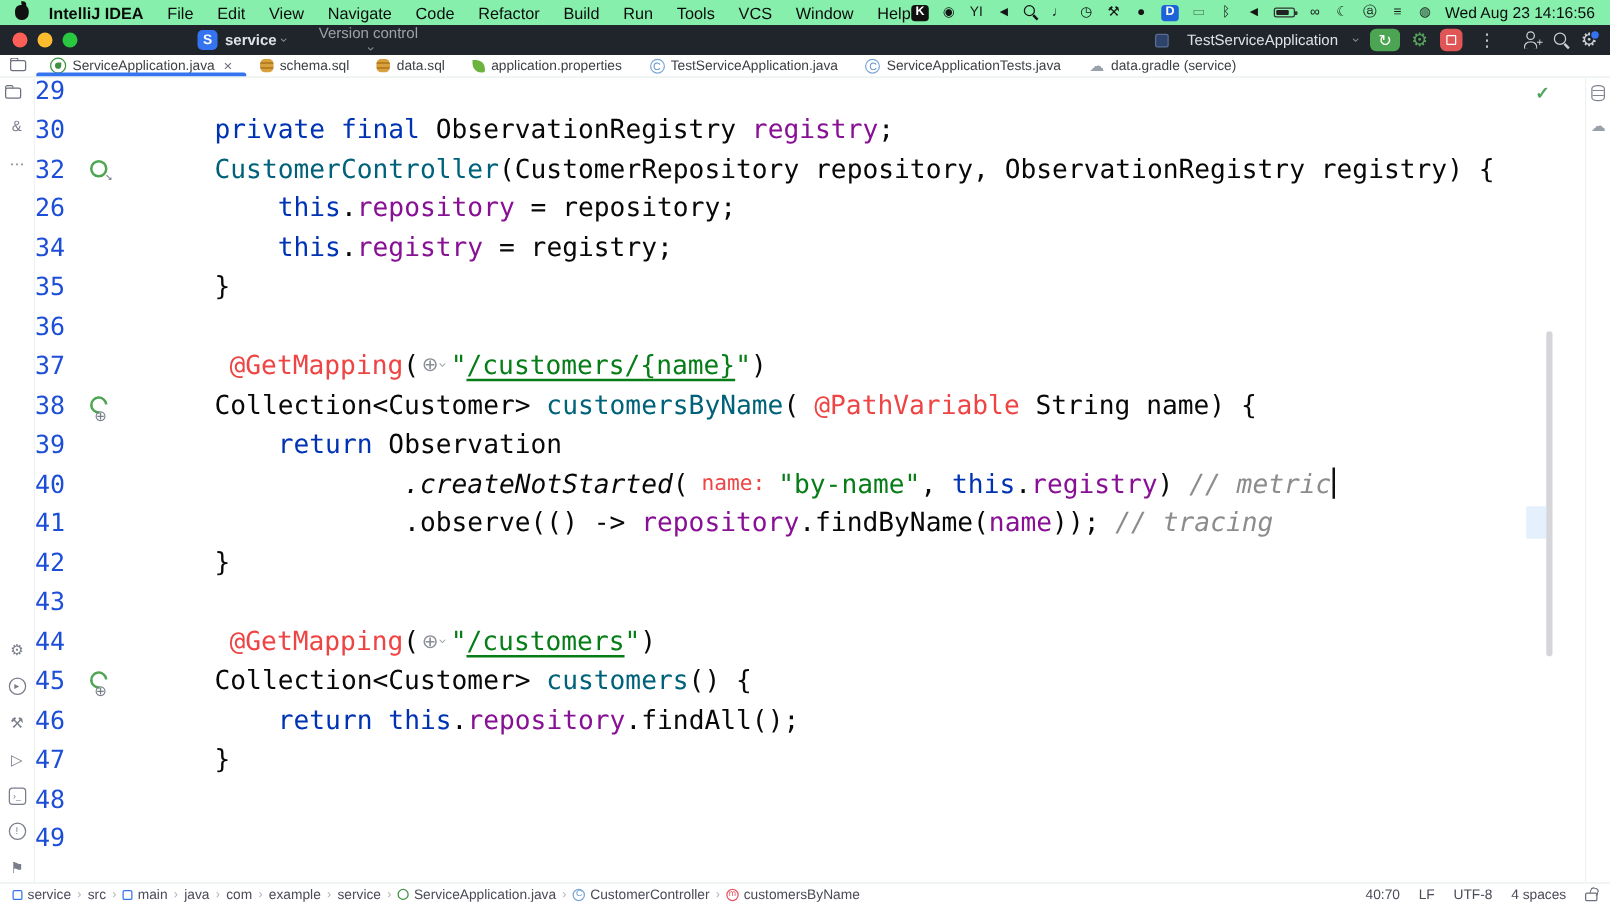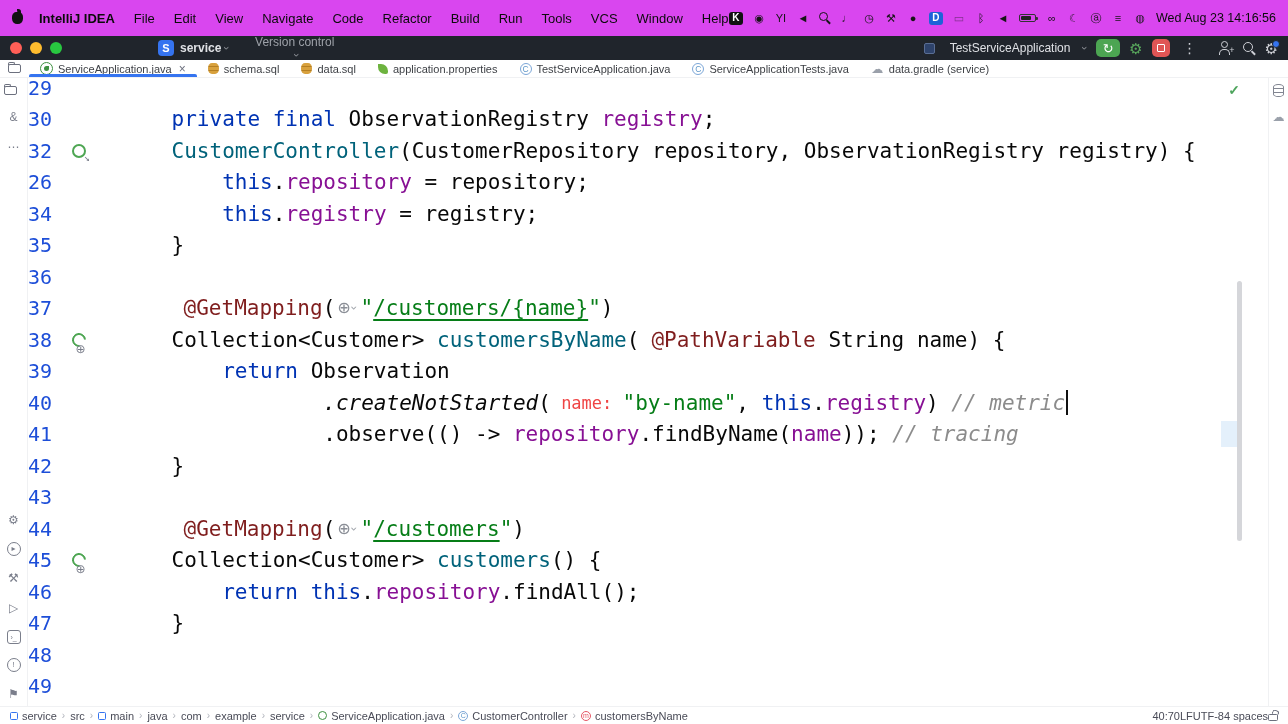--- a/index.html
+++ b/index.html
@@ -1,21 +1,21 @@
 <!DOCTYPE html>
 <html><head>
 <meta charset="utf-8">
 <style>
   html,body{margin:0;padding:0;background:#8CCD7F;}
   .screen{width:1288px;height:724px;overflow:hidden;display:flex;flex-direction:column;
           font-family:"Liberation Sans",sans-serif;-webkit-font-smoothing:antialiased;}
   *{box-sizing:border-box;}
 
   
-  .menubar{height:36px;flex:none;background:#d946ef;display:flex;align-items:center;
+  .menubar{height:20px;flex:none;background:#86efac;display:flex;align-items:center;
            padding:0 12px;font-size:13px;color:#0b0b0b;}
   .apple{width:11px;height:12px;background:#111;border-radius:40% 40% 46% 46%;margin-right:16px;position:relative;flex:none;}
   .apple::before{content:"";position:absolute;top:-3px;left:5px;width:4px;height:4px;background:#111;border-radius:0 70% 0 70%;}
   #menu-items{display:flex;gap:19px;align-items:center;}
   .menu-item{cursor:default;}
   .menu-item.bold{font-weight:bold;}
   .mb-right{margin-left:auto;display:flex;align-items:center;gap:10px;}
   #mb-icons{display:flex;align-items:center;gap:10px;}
   .mi{font-size:11px;line-height:1;color:#151515;display:inline-flex;align-items:center;justify-content:center;min-width:12px;}
   .mi.chip-dark{background:#111;color:#fff;border-radius:3px;width:14px;height:13px;font-size:10px;font-weight:bold;}
@@ -86,21 +86,21 @@
   .si.circled{border:1.2px solid #7A7E8B;border-radius:50%;width:14px;height:14px;font-size:8px;}
   .si.boxed{border:1.2px solid #7A7E8B;border-radius:3px;width:14px;height:14px;font-size:7px;letter-spacing:0;}
 
   .editor{flex:1;position:relative;overflow:hidden;}
   #code{margin-top:-6px;}
   .line{height:31.5px;display:flex;align-items:center;font-family:"DejaVu Sans Mono","Liberation Mono",monospace;
         font-size:21px;white-space:pre;color:#080808;}
   .ln{width:38px;flex:none;text-align:left;color:#1d4ed8;font-size:20px;font-family:"DejaVu Sans Mono",monospace;}
   .gut{width:34px;flex:none;display:flex;align-items:center;padding-left:6px;}
   .codetxt{margin-left:21px;display:flex;align-items:center;}
-  .tk-kw{color:#0033B3;} .tk-fld{color:#871094;} .tk-mth{color:#00627A;} .tk-ann{color:#7f1d1d;padding-left:12px;}
+  .tk-kw{color:#0033B3;} .tk-fld{color:#871094;} .tk-mth{color:#00627A;} .tk-ann{color:#ef4444;padding-left:12px;}
   .tk-str{color:#067D17;} .tk-strU{color:#067D17;text-decoration:underline;text-underline-offset:4px;}
   .tk-cmt{color:#8C8C8C;font-style:italic;} .tk-stat{font-style:italic;}
   .tk-inlay{color:#ef4444;font-size:17px;}
   .caret{display:inline-block;width:2px;height:25px;background:#111;margin-left:1px;}
   .gi-bean{width:14px;height:14px;border:2px solid #4EA653;border-radius:50%;position:relative;display:block;}
   .gi-bean::after{content:"↘";position:absolute;right:-6px;bottom:-7px;font-size:10px;color:#7A7E8B;}
   .gi-ep{width:14px;height:14px;border:2px solid #4EA653;border-radius:50%;border-right-color:transparent;transform:rotate(40deg);position:relative;display:block;}
   .gi-globe{position:absolute;right:-7px;bottom:-8px;font-size:12px;color:#7A7E8B;transform:rotate(-40deg);font-family:"DejaVu Sans",sans-serif;}
   .mapicon{display:inline-flex;align-items:center;color:#8A8E96;margin:0 4px 0 2px;font-family:"DejaVu Sans",sans-serif;}
   .mapglobe{font-size:16px;line-height:1;}
@@ -117,21 +117,21 @@
   
   .statusbar{height:18px;flex:none;background:#fff;border-top:1px solid #F0F1F3;display:flex;align-items:center;
              font-size:11px;color:#494B57;padding:0 10px;}
   #crumbs{display:flex;align-items:center;gap:5px;white-space:nowrap;}
   .bc{display:flex;align-items:center;gap:4px;cursor:default;}
   .bc-sep{color:#B0B3BB;font-size:10px;}
   .bc-module{width:8px;height:8px;border:1.6px solid #3574F0;border-radius:1.5px;}
   .bc-springboot{width:9px;height:9px;border:1.5px solid #3E9141;border-radius:50%;}
   .bc-class{width:10px;height:10px;border:1px solid #7CA7D8;border-radius:50%;color:#5E96C8;font-size:7px;display:inline-flex;align-items:center;justify-content:center;}
   .bc-method{width:10px;height:10px;border:1px solid #E55765;border-radius:50%;color:#E55765;font-size:7px;display:inline-flex;align-items:center;justify-content:center;}
-  .sb-right{margin-left:auto;display:flex;align-items:center;gap:0;color:#494B57;}
+  .sb-right{margin-left:auto;display:flex;align-items:center;gap:15px;color:#494B57;}
   .lock{width:10px;height:7px;border:1.3px solid #6C707E;border-radius:1.5px;position:relative;margin-top:4px;}
   .lock::before{content:"";position:absolute;top:-5px;left:3px;width:5px;height:5px;border:1.3px solid #6C707E;border-bottom:none;border-radius:3px 3px 0 0;transform:rotate(18deg);}
 </style>
 </head>
 <body>
 
 <div class="screen">
 
   <div class="menubar">
     <span class="apple"></span>

